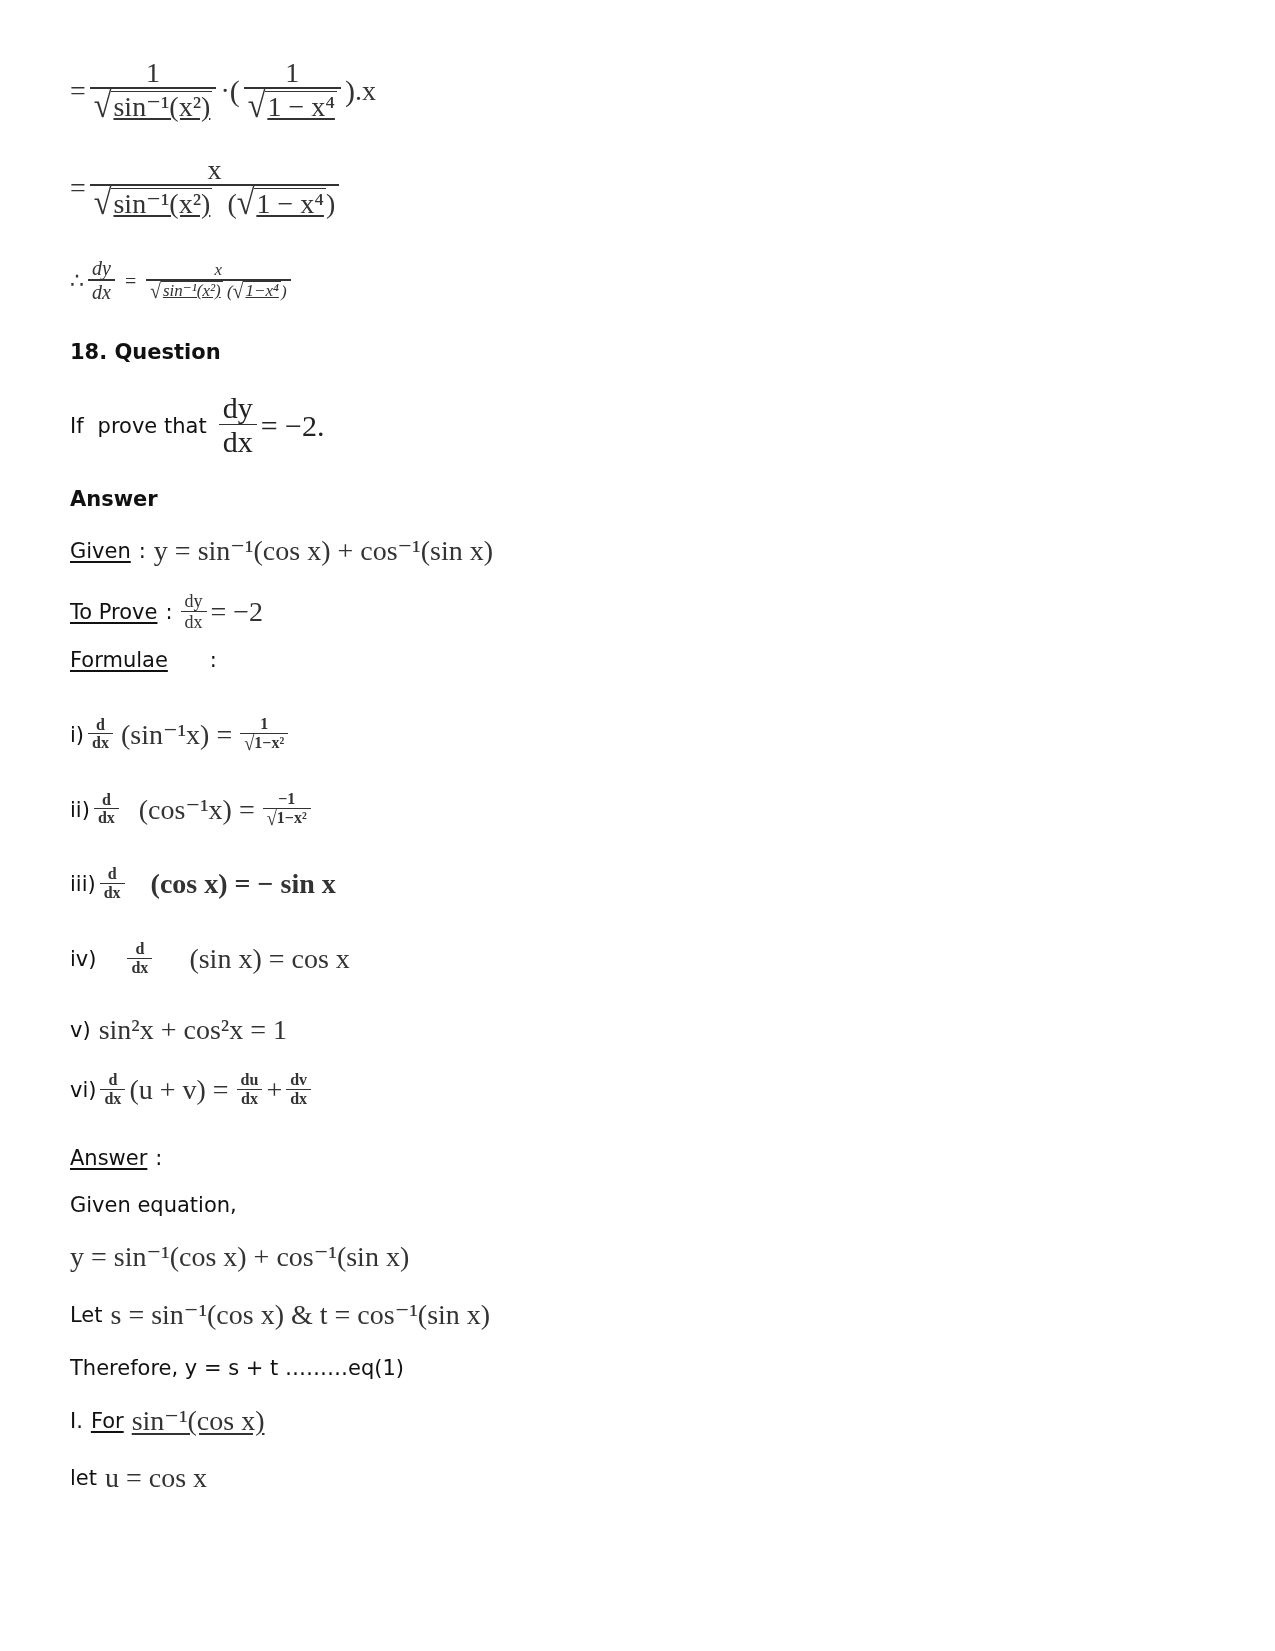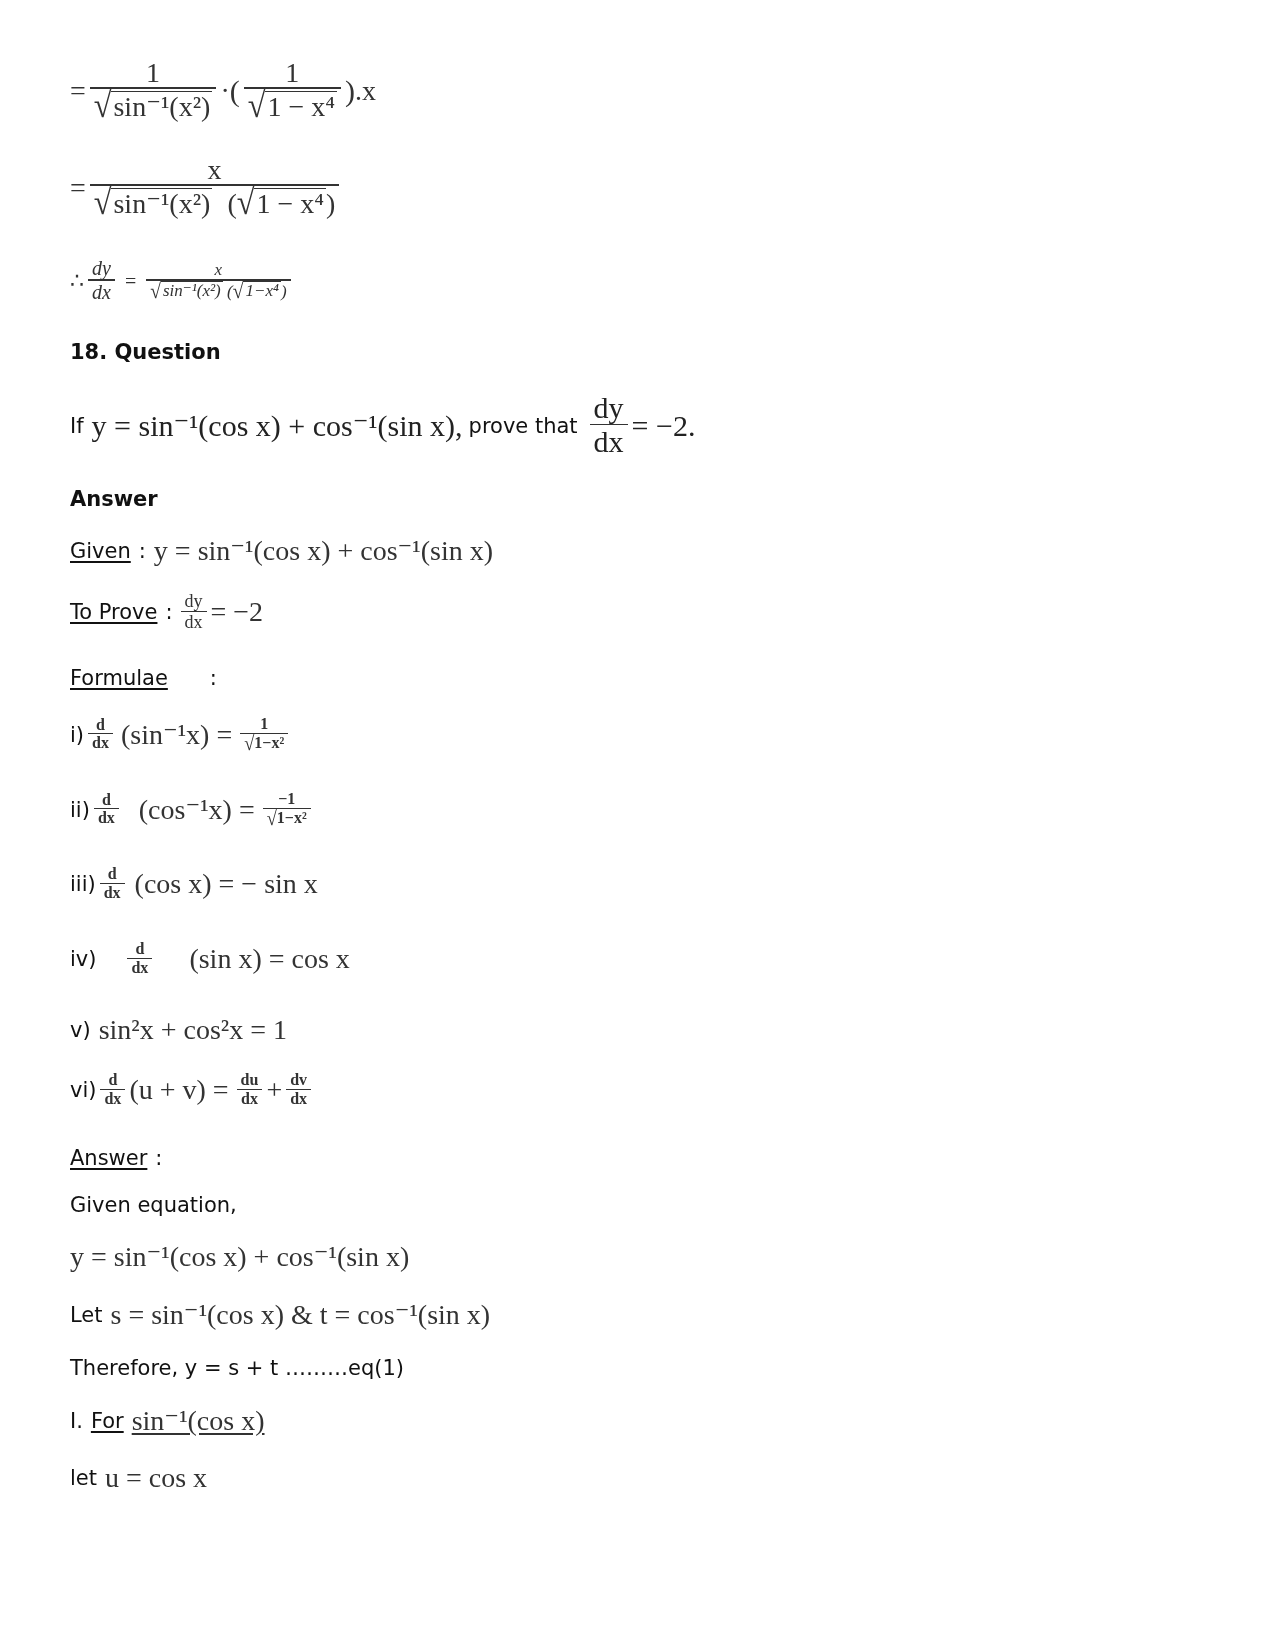--- a/index.html
+++ b/index.html
@@ -7,21 +7,21 @@
     .page { position: absolute; left: 0; top: 0; width: 1275px; height: 1651px; }
     .sans { font-family: "DejaVu Sans", "Liberation Sans", sans-serif; font-size: 21px; color: #111; }
     .math { font-family: "Liberation Serif", "DejaVu Serif", serif; color: #333; }
     .blk { position: absolute; left: 70px; white-space: nowrap; }
     .row { display: flex; align-items: center; }
     .frac { display: inline-flex; flex-direction: column; align-items: center; vertical-align: middle; margin: 0 4px; }
     .frac .num { padding: 0 4px; line-height: 1.05; }
     .frac .den { padding: 0 4px; border-top: 2px solid #333; line-height: 1.15; }
     .sqrt { display: inline-flex; align-items: flex-end; }
     .sqrt .rad { font-size: 1.15em; line-height: 1; transform: scaleY(1.1); }
-    .sqrt .under { border-top: 1.6px solid #333; padding: 0 2px; line-height: 1.05; }
+    .sqrt .under { border-top: 1.6px solid #333; padding: 0 2px; line-height: 1.05; text-decoration: underline; }
     .u { text-decoration: underline; text-underline-offset: 3px; }
     .bold { font-weight: bold; }
     .italic { font-style: italic; }
     .m26 { font-size: 28px; }
     .m30 { font-size: 30px; }
     .small-frac { font-size: 18px; }
     .tiny-frac { font-size: 16px; }
     .op { margin: 0 6px; }
     .gap { display: inline-block; width: 8px; }
   </style>
@@ -92,21 +92,20 @@
             <span class="under">1−x⁴</span>
           </span>)
       </span>
     </span>
   </div>
 
   <div class="blk sans bold" style="top:340px;">18. Question</div>
 
   <div class="blk row" style="top:392px;">
     <span class="sans" style="margin-right:8px;">If</span>
-    <span class="math m30" style="color:#222;">y = sin⁻¹(cos x) + cos⁻¹(sin x),</span>
     <span class="sans" style="margin:0 8px 0 6px;">prove that</span>
     <span class="frac math m30" style="color:#222;">
       <span class="num">dy</span>
       <span class="den" style="border-top-width:1.5px;">dx</span>
     </span>
     <span class="math m30" style="color:#222;">= −2.</span>
   </div>
 
   <div class="blk sans bold" style="top:487px;">Answer</div>
 
@@ -119,21 +118,21 @@
   <div class="blk row" style="top:592px;">
     <span class="sans u">To Prove</span>
     <span class="sans" style="margin:0 4px 0 8px;">:</span>
     <span class="frac math small-frac">
       <span class="num">dy</span>
       <span class="den" style="border-top-width:1.5px;">dx</span>
     </span>
     <span class="math m26">= −2</span>
   </div>
 
-  <div class="blk row" style="top:666px;gap:34px;">
+  <div class="blk row" style="top:648px;gap:34px;">
     <span class="sans u">Formulae</span>
     <span class="sans" style="margin-left:8px;">:</span>
   </div>
 
   <div class="blk row" style="top:716px;">
     <span class="sans">i)</span>
     <span class="frac math tiny-frac bold">
       <span class="num">d</span>
       <span class="den" style="border-top-width:1px;">dx</span>
     </span>
@@ -162,21 +161,21 @@
           </span></span>
     </span>
   </div>
 
   <div class="blk row" style="top:866px;">
     <span class="sans">iii)</span>
     <span class="frac math tiny-frac bold">
       <span class="num">d</span>
       <span class="den" style="border-top-width:1px;">dx</span>
     </span>
-    <span class="math m26" style="margin-left:6px;">(cos x) = − sin x</span>
+    <span class="math m26" style="margin-left:22px;font-weight:bold;">(cos x) = − sin x</span>
   </div>
 
   <div class="blk row" style="top:941px;gap:27px;">
     <span class="sans">iv)</span>
     <span class="frac math tiny-frac bold">
       <span class="num">d</span>
       <span class="den" style="border-top-width:1px;">dx</span>
     </span>
     <span class="math m26" style="margin-left:6px;text-align:center;">(sin x) = cos x</span>
   </div>

